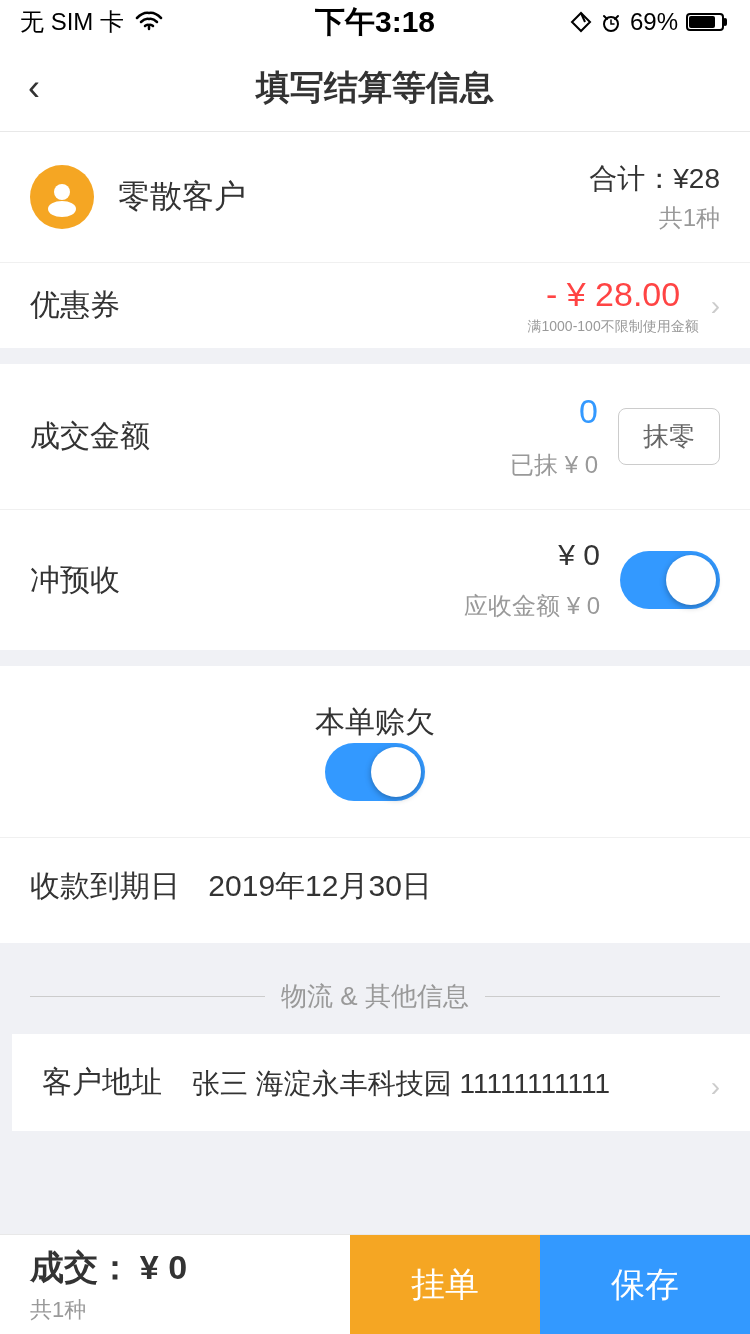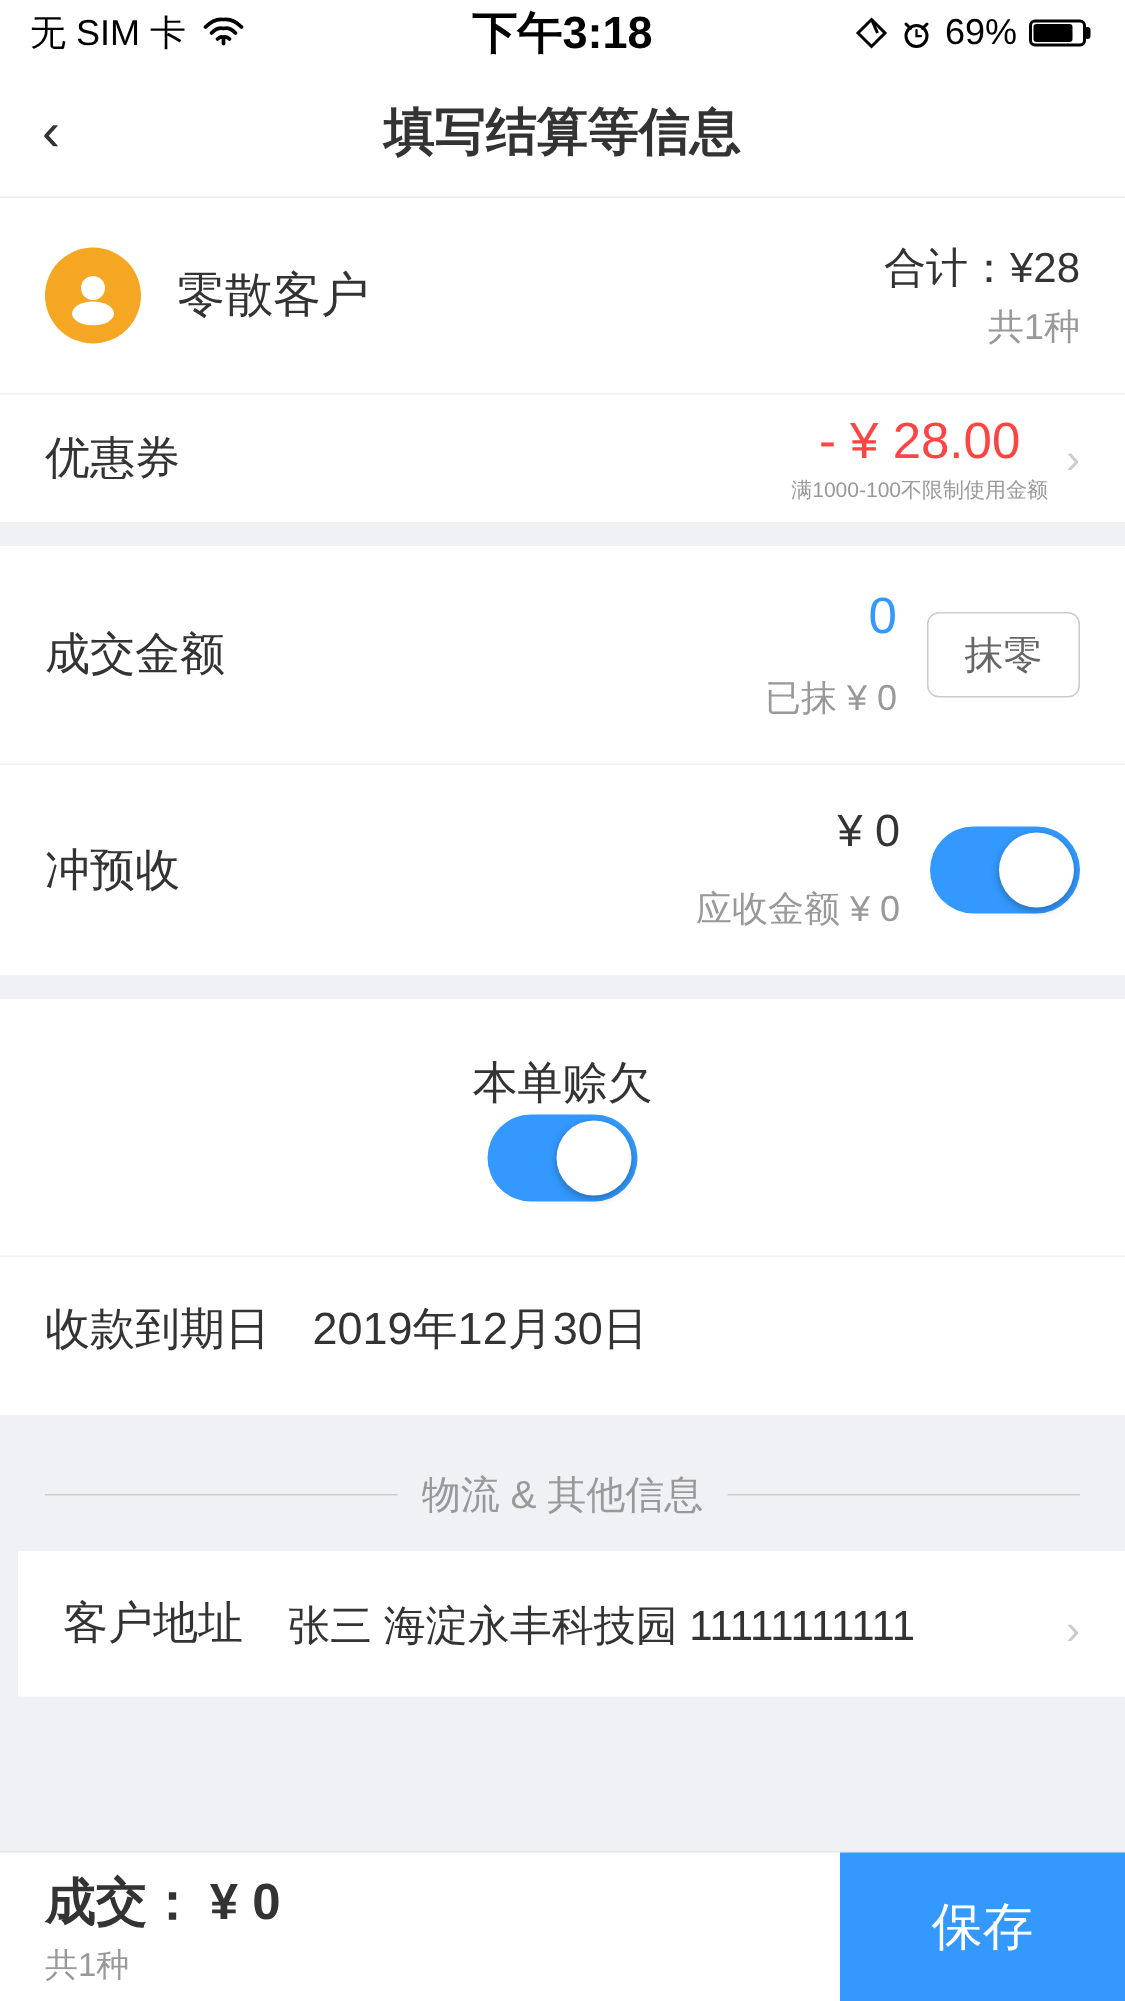--- a/index.html
+++ b/index.html
@@ -209,21 +209,21 @@
     .btn-hold {
       width: 190px;
       background: #f5a623;
       color: #fff;
       font-size: 34px;
       border: none;
       cursor: pointer;
       display: flex; align-items: center; justify-content: center;
     }
     .btn-save {
-      width: 190px;
+      width: 210px;
       background: #3399ff;
       color: #fff;
       font-size: 34px;
       border: none;
       cursor: pointer;
       display: flex; align-items: center; justify-content: center;
     }
 
     
     .bottom-spacer { height: 120px; }
@@ -354,14 +354,15 @@
 <div class="bottom-spacer"></div>
 
 <div class="bottom-bar">
   <div class="bottom-info">
     <div class="bottom-deal">
       <span>成交：</span>
       <span>¥ 0</span>
     </div>
     <div class="bottom-count">共1种</div>
   </div>
+  <button class="btn-hold">挂单</button>
   <button class="btn-save">保存</button>
 </div>
 
 </body></html>

